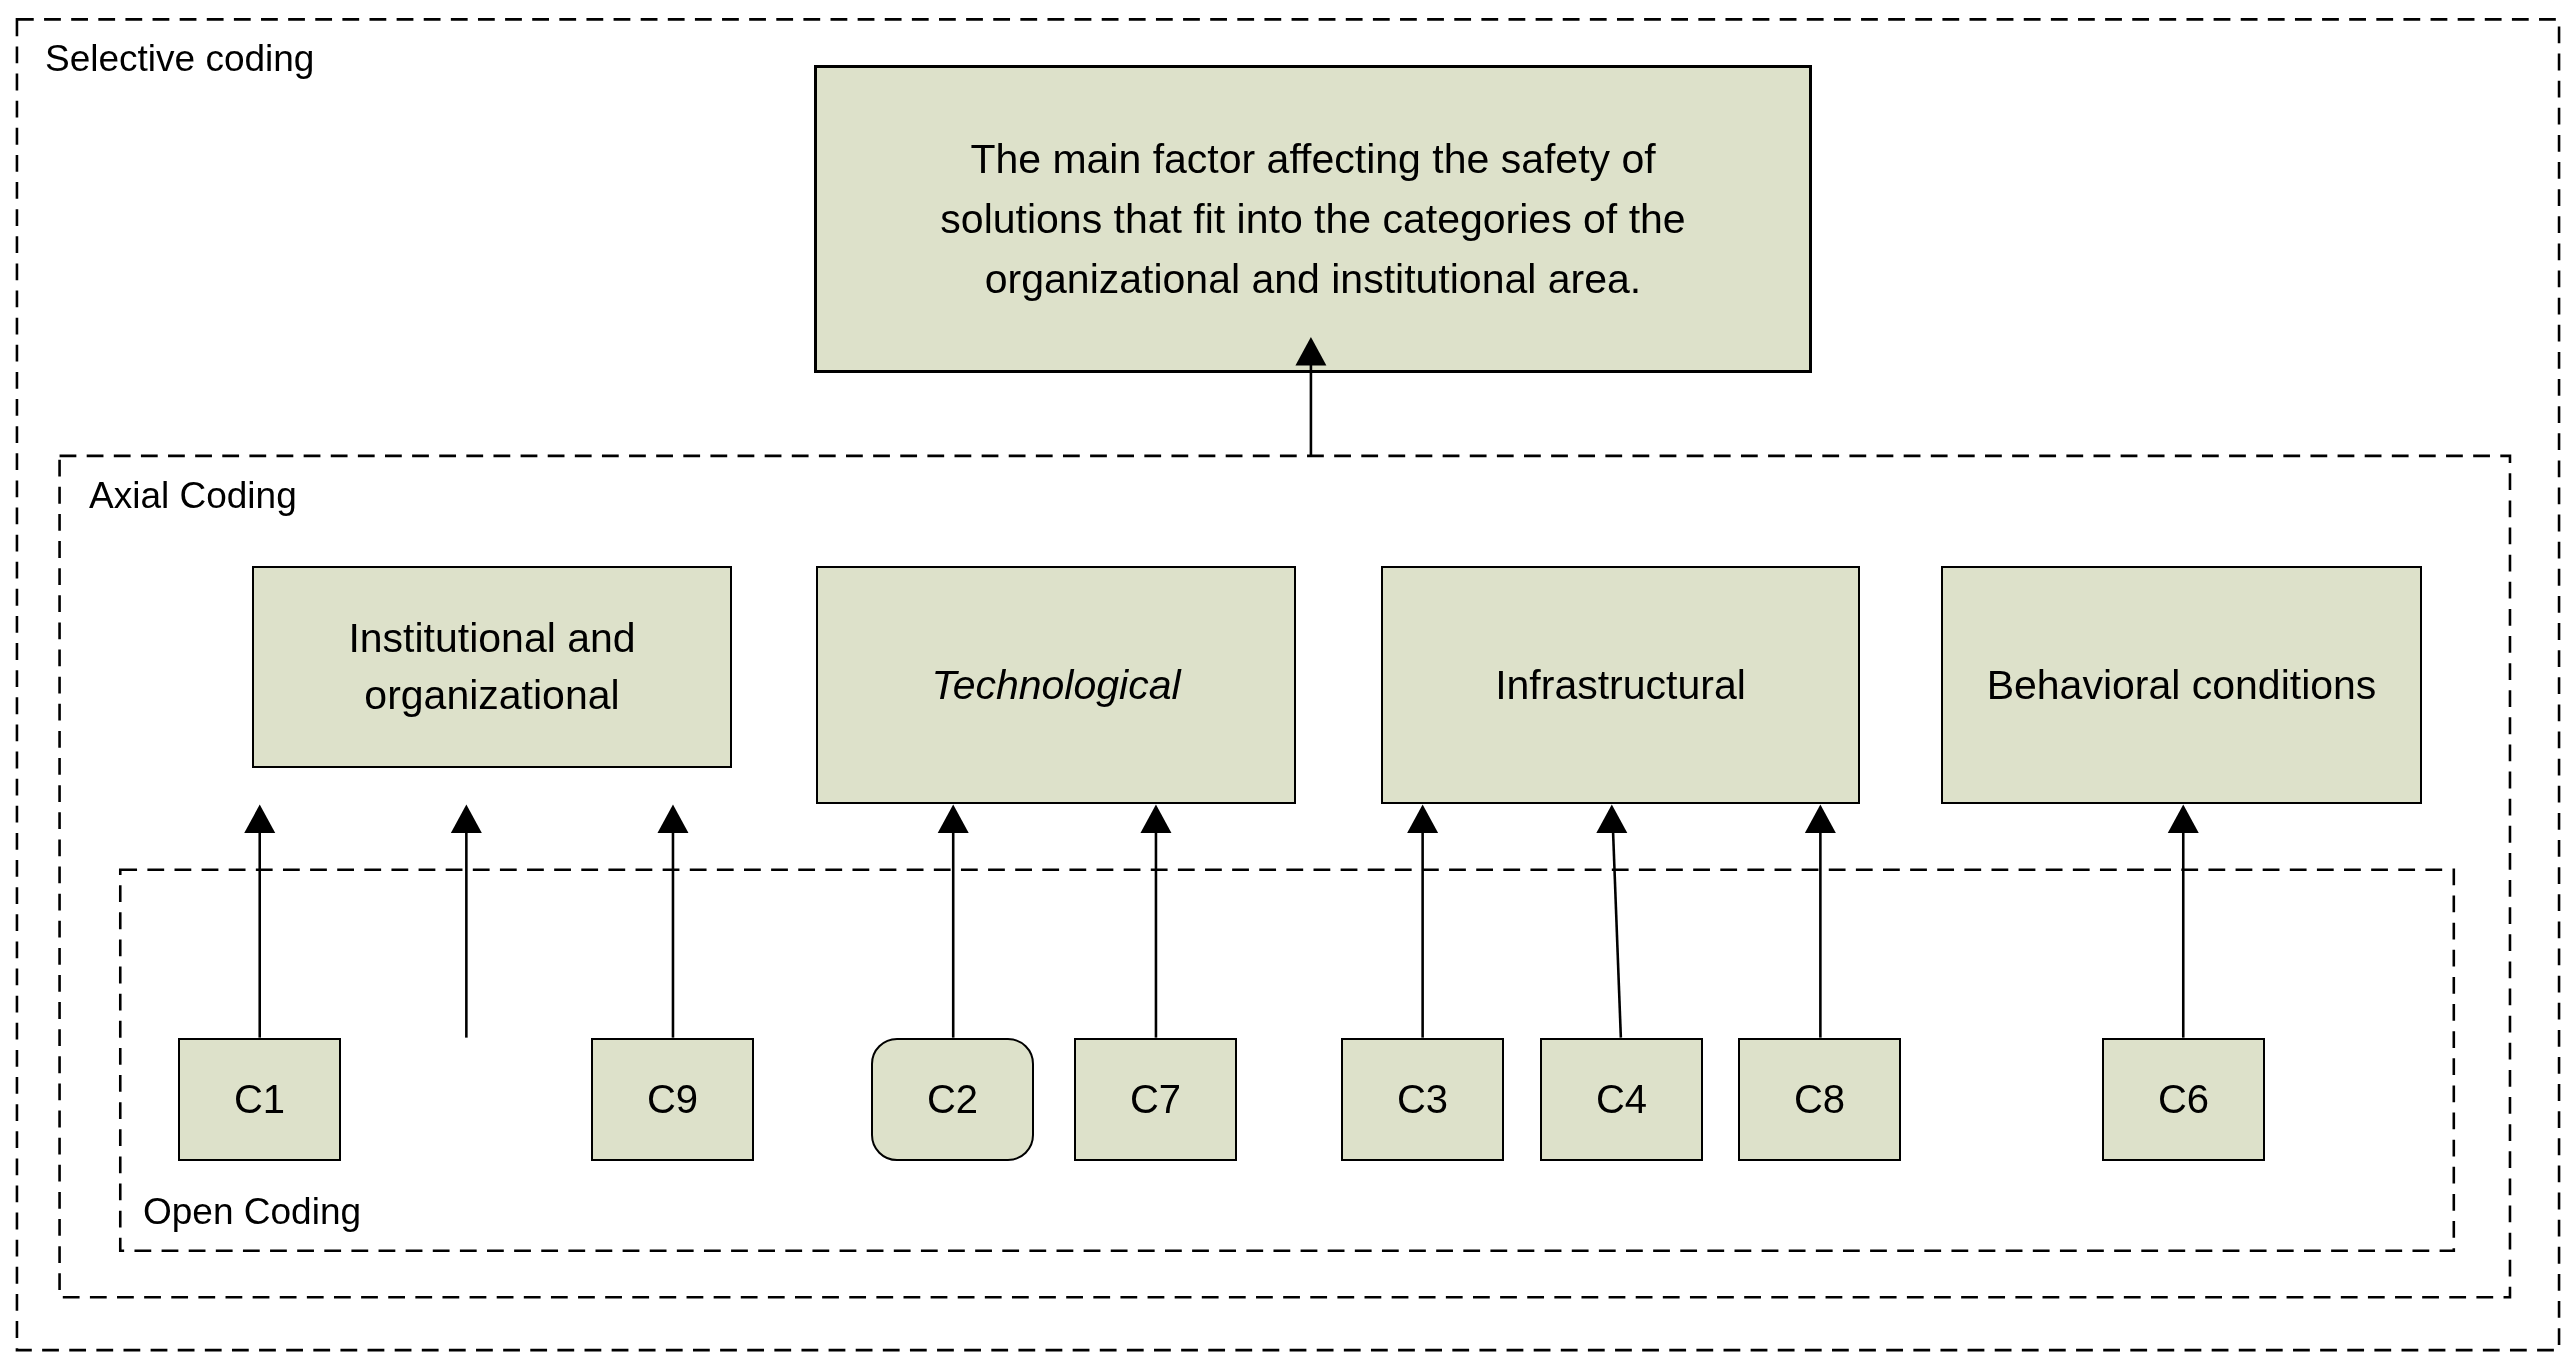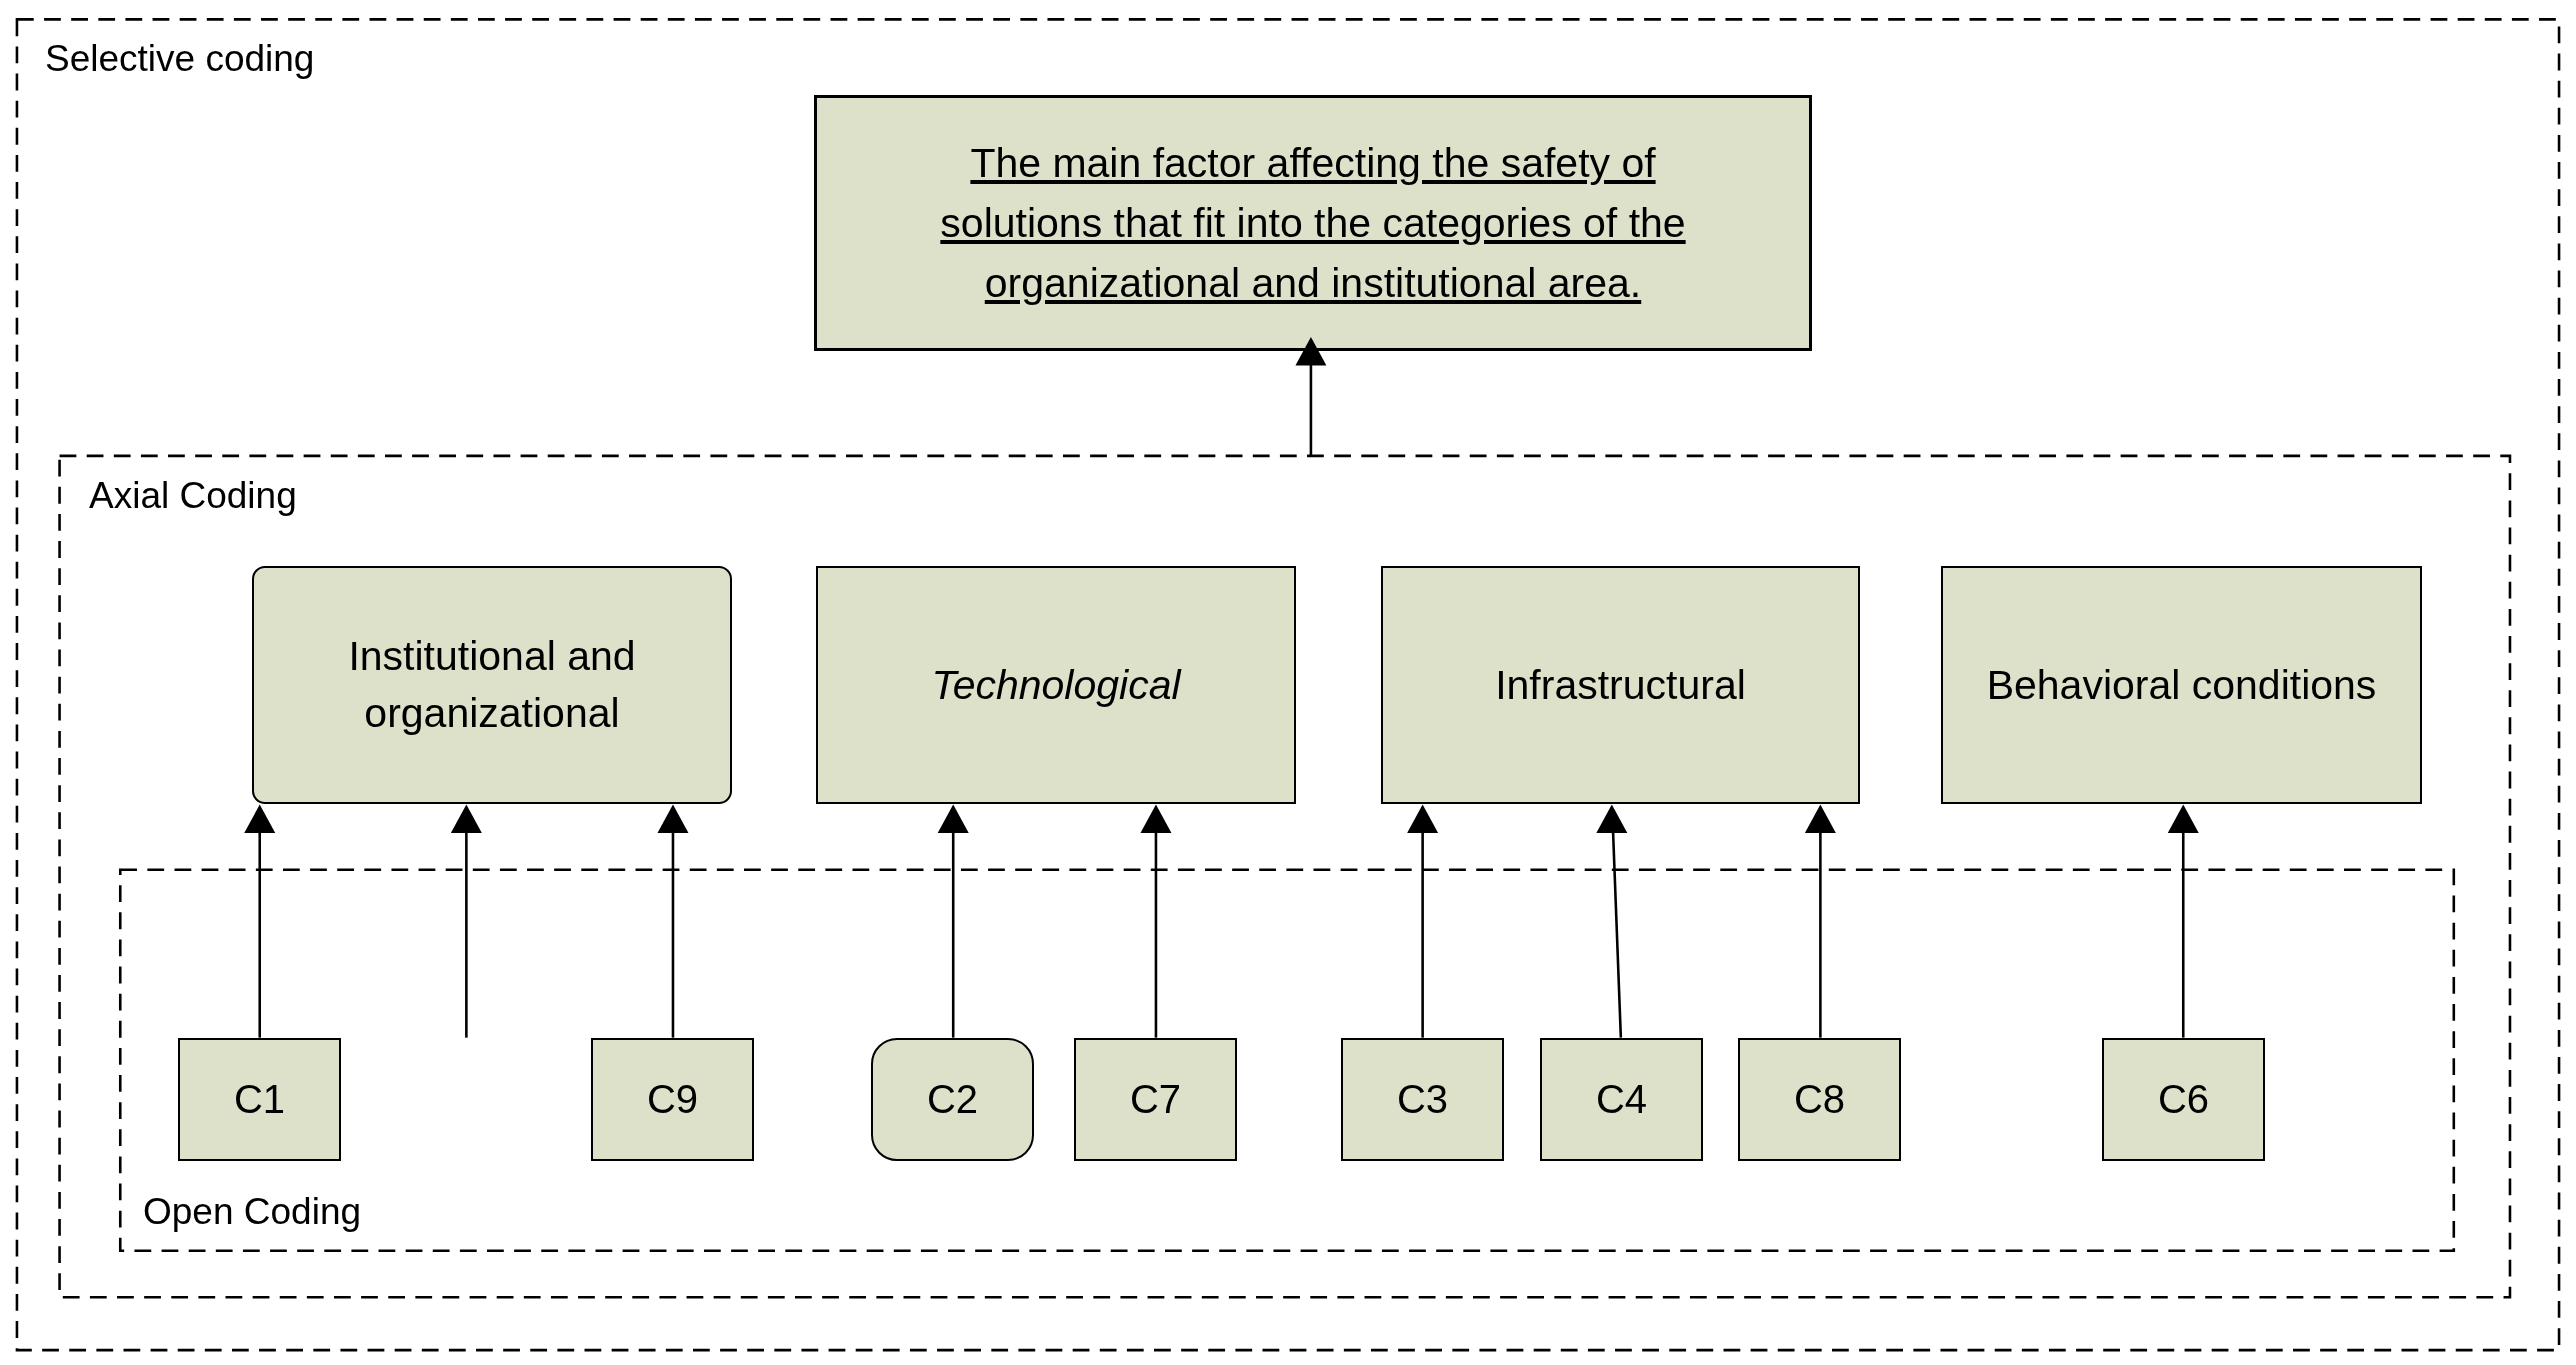--- a/index.html
+++ b/index.html
@@ -71,27 +71,27 @@
 </style>
 </head>
 <body>
 
 <div id="canvas">
 
   <div class="stage-label" style="left:45px;top:36px;">Selective coding</div>
   <div class="stage-label" style="left:89px;top:473px;">Axial Coding</div>
   <div class="stage-label" style="left:143px;top:1189px;">Open Coding</div>
 
-  <div class="box core" style="left:814px;top:95px;width:998px;height:256px;text-decoration:underline;">
+  <div class="box core" style="left:814px;top:65px;width:998px;height:308px;">
     <div class="tline">The main factor affecting the safety of</div>
     <div class="tline">solutions that fit into the categories of the</div>
     <div class="tline">organizational and institutional area.</div>
   </div>
 
-  <div class="box cat" style="left:252px;top:566px;width:480px;height:238px;border-radius:13px;">
+  <div class="box cat" style="left:252px;top:566px;width:480px;height:202px;">
     <span class="clabel">Institutional and organizational</span>
   </div>
   <div class="box cat" style="left:816px;top:566px;width:480px;height:238px;font-style:italic;">
     <span class="clabel">Technological</span>
   </div>
   <div class="box cat" style="left:1381px;top:566px;width:479px;height:238px;">
     <span class="clabel">Infrastructural</span>
   </div>
   <div class="box cat" style="left:1941px;top:566px;width:481px;height:238px;">
     <span class="clabel">Behavioral conditions</span>

